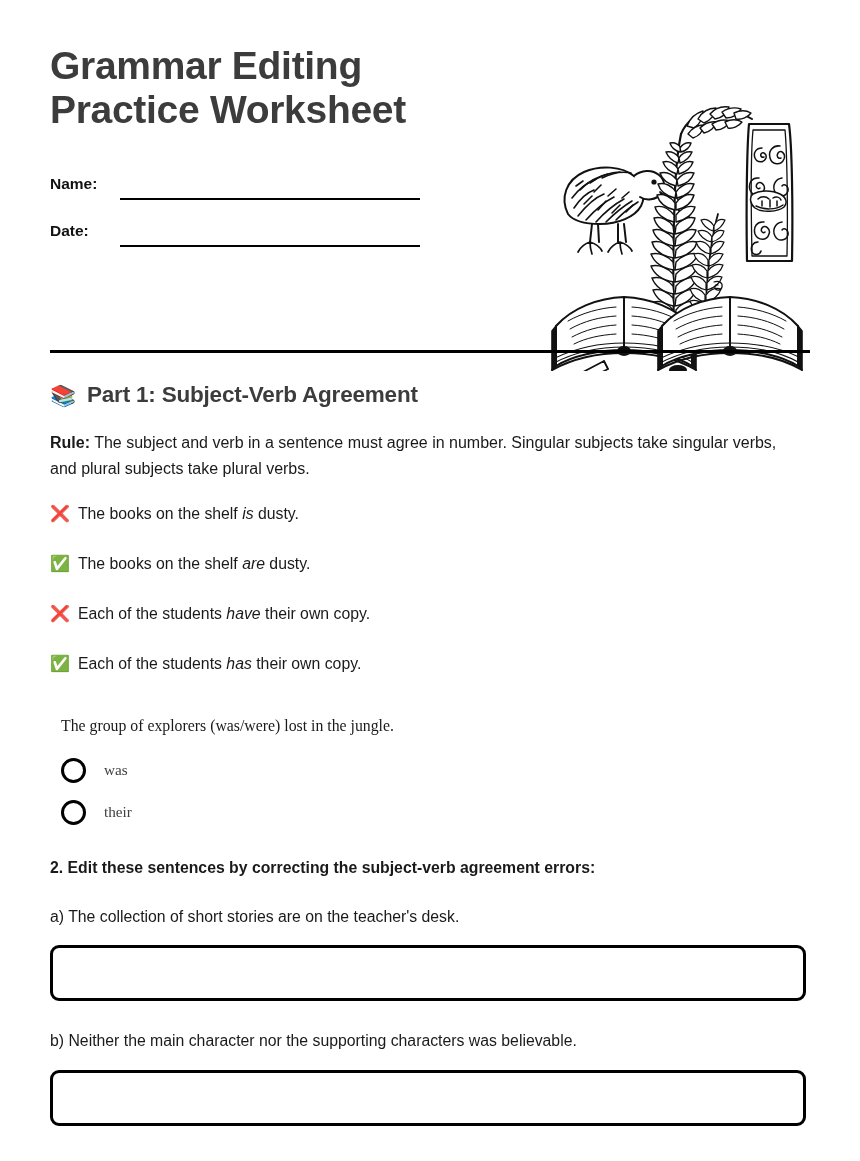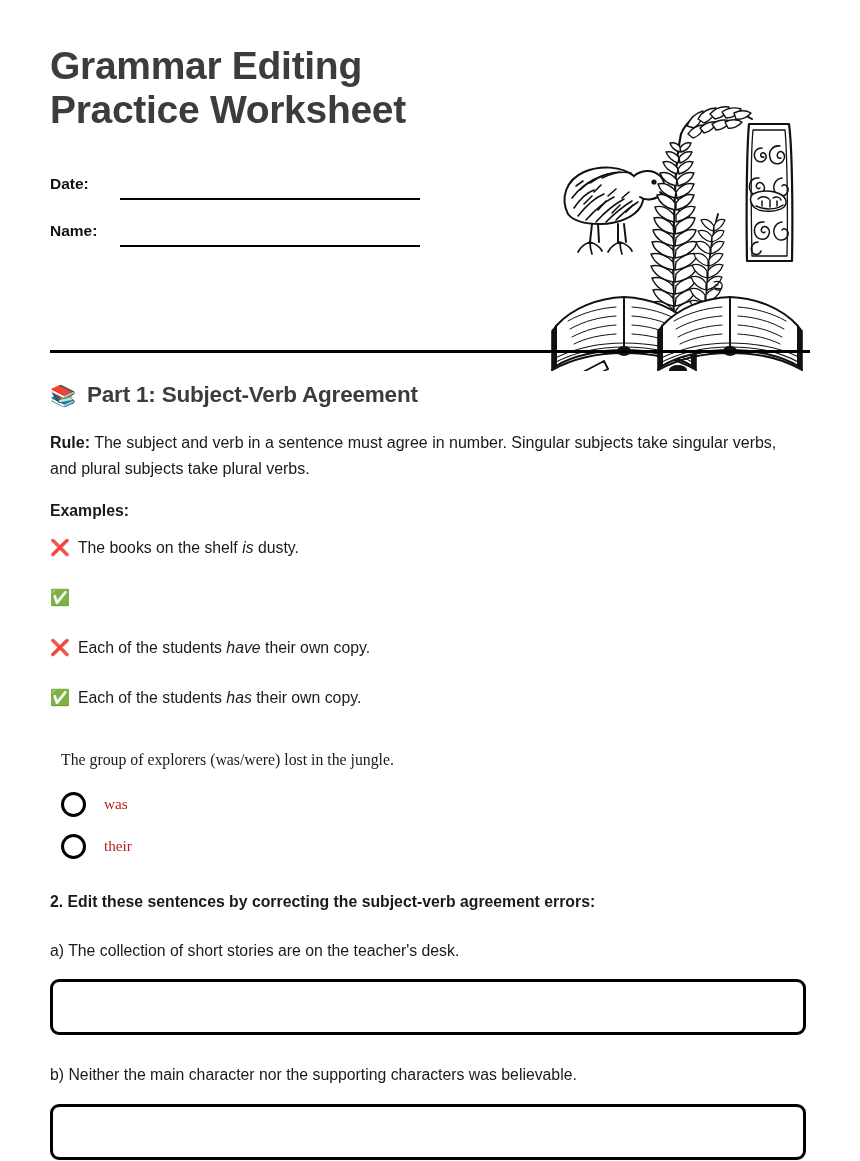--- a/index.html
+++ b/index.html
@@ -175,21 +175,21 @@
     width: 19px;
     height: 19px;
     border: 3.2px solid #000;
     border-radius: 50%;
     box-sizing: content-box;
     flex: 0 0 auto;
     background: #fff;
   }
   .option-label {
     font-size: 15.2px;
-    color: #b91c1c;
+    color: #404040;
   }
 
   .edit-heading {
     font-size: 15.8px;
     font-weight: bold;
     margin: 34px 0 0 0;
   }
   .edit-item {
     font-size: 15.8px;
     line-height: 1.5;
@@ -211,25 +211,25 @@
 <div class="page">
 
   <div class="header">
 
     <div class="header-left">
       <h1 class="worksheet-title">Grammar Editing
 Practice Worksheet</h1>
 
       <div class="field-rows">
         <div class="field-row">
-          <span class="field-label">Date:</span>
+          <span class="field-label">Name:</span>
           <span class="field-line"></span>
         </div>
         <div class="field-row">
-          <span class="field-label">Name:</span>
+          <span class="field-label">Date:</span>
           <span class="field-line"></span>
         </div>
       </div>
     </div>
 
     <div class="header-illustration">
       <svg viewBox="0 0 270 285" xmlns="http://www.w3.org/2000/svg">
         <g fill="none" stroke="#111" stroke-width="1.6" stroke-linecap="round" stroke-linejoin="round">
 
           <g>
@@ -437,29 +437,29 @@
 
   <div class="content">
 
     <h2 class="section-heading">
       <span class="emoji">📚</span>
       <span>Part 1: Subject-Verb Agreement</span>
     </h2>
 
     <p class="rule-para"><b>Rule:</b><span> The subject and verb in a sentence must agree in number. Singular subjects take singular verbs, and plural subjects take plural verbs.</span></p>
 
-    <p class="examples-label">Examples:</p>
 
     <div class="example-row">
       <span class="mark">❌</span>
       <span><span>The books on the shelf </span><i>is</i><span> dusty.</span></span>
     </div>
 
     <div class="example-row">
       <span class="mark">✅</span>
+      <span><span>The books on the shelf </span><i>are</i><span> dusty.</span></span>
     </div>
 
     <div class="example-row">
       <span class="mark">❌</span>
       <span><span>Each of the students </span><i>have</i><span> their own copy.</span></span>
     </div>
 
     <div class="example-row">
       <span class="mark">✅</span>
       <span><span>Each of the students </span><i>has</i><span> their own copy.</span></span>

